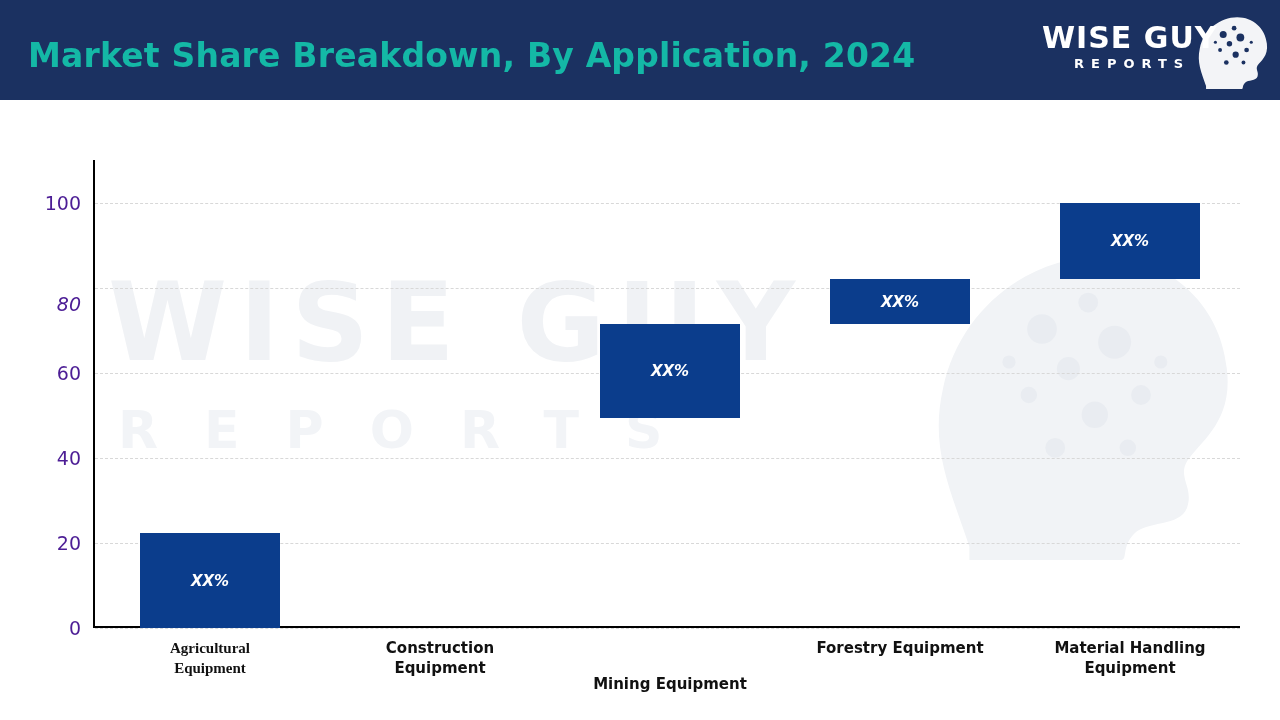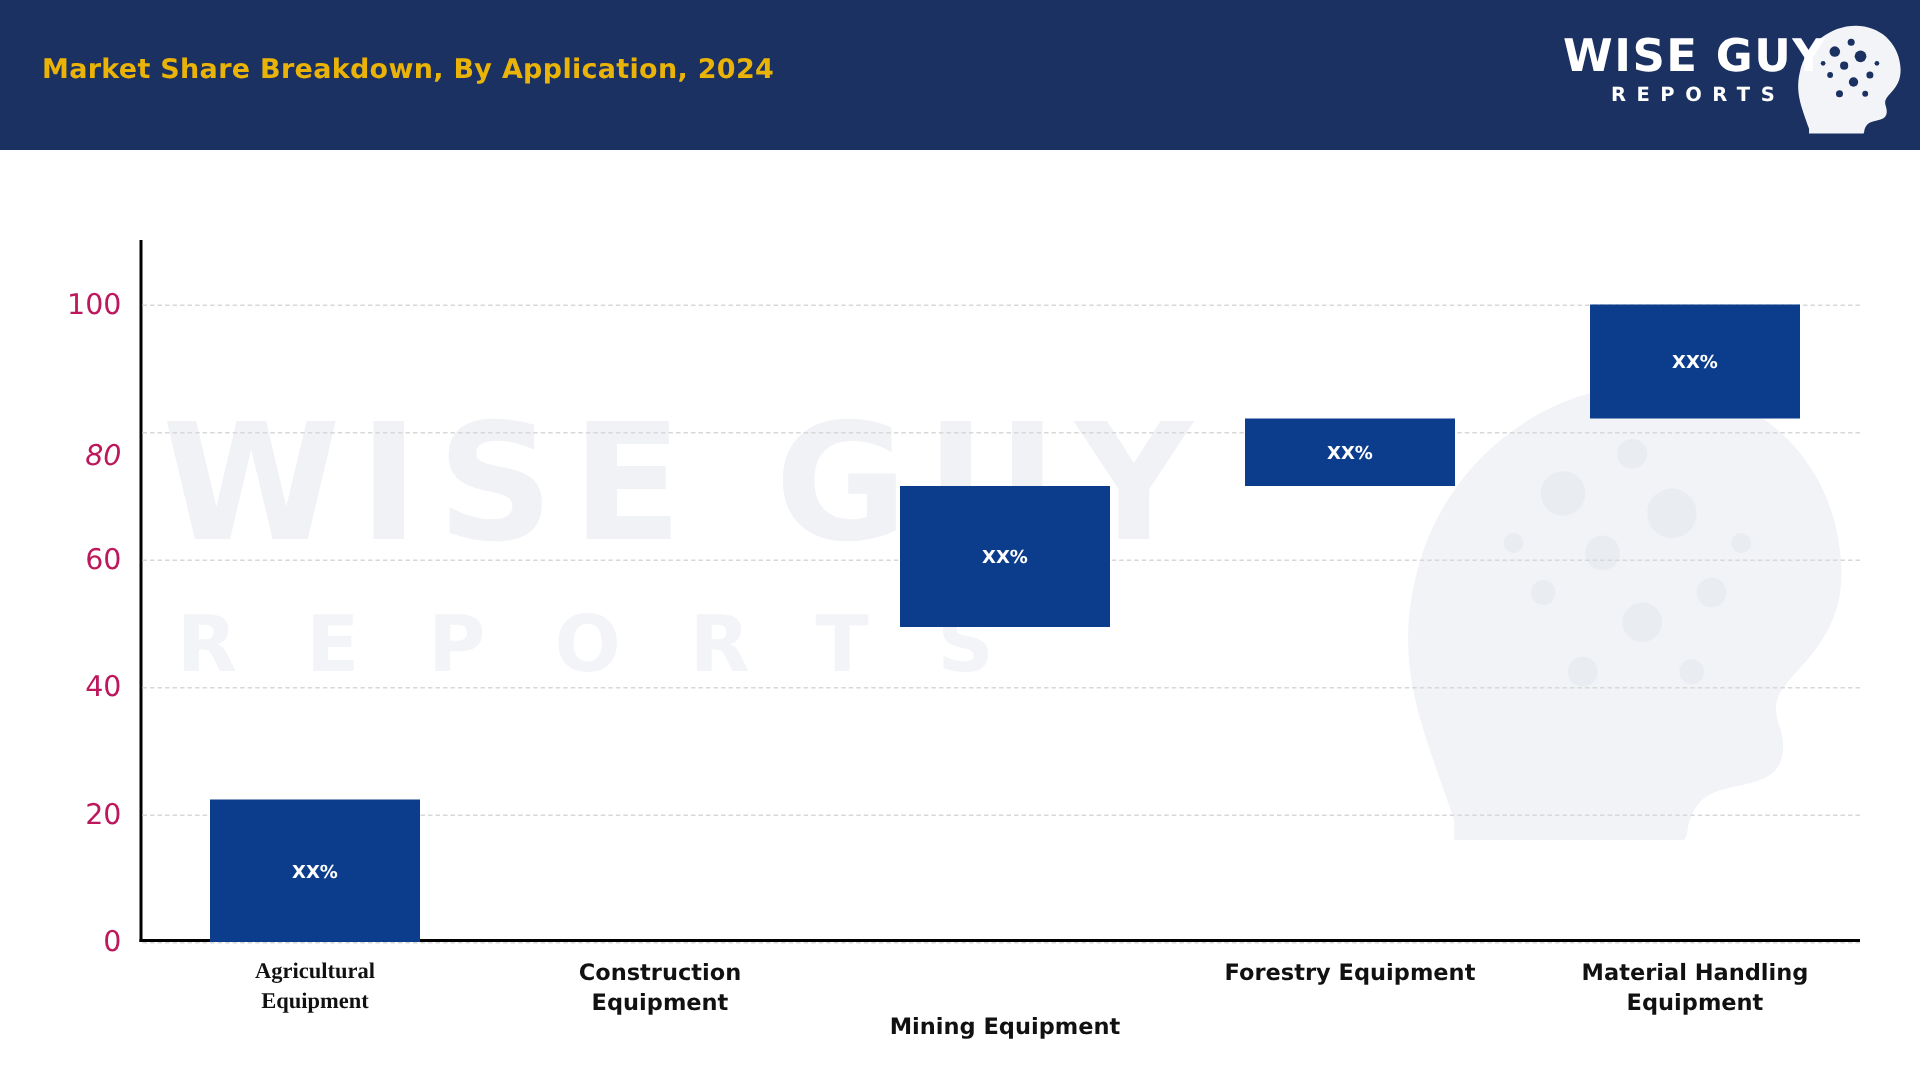--- a/index.html
+++ b/index.html
@@ -21,23 +21,23 @@
     left: 0; top: 0;
     width: 1280px;
     height: 100px;
     background: #1b3161;
     box-sizing: border-box;
   }
   .header-title {
     position: absolute;
     left: 28px;
     top: 36px;
-    font-size: 18px;
-    font-weight: bold;
-    color: #eab308;
+    font-size: 33px;
+    font-weight: bold;
+    color: #14b8a6;
     letter-spacing: 0.2px;
     white-space: nowrap;
   }
   .logo {
     position: absolute;
     right: 8px;
     top: 8px;
     width: 230px;
     height: 84px;
   }
@@ -145,42 +145,43 @@
     left: 2px;
     width: 1145px;
     height: 1px;
     border-top: 1px dashed #d8d8d8;
   }
   .ytick-label {
     position: absolute;
     right: 0;
     text-align: right;
     font-size: 19px;
-    color: #be185d;
+    color: #4c1d95;
     white-space: nowrap;
   }
   .ytick-wrap {
     position: absolute;
     left: -78px;
     width: 66px;
     height: 22px;
   }
 
   .bar {
     position: absolute;
     background: #0b3d8c;
     display: flex;
     align-items: center;
     justify-content: center;
   }
   .bar-label {
-    font-size: 12px;
+    font-size: 15px;
     font-weight: bold;
     color: #ffffff;
     white-space: nowrap;
+    font-style: italic;
   }
 
   .cat-label {
     position: absolute;
     text-align: center;
     font-size: 15px;
     font-weight: bold;
     color: #111111;
     line-height: 20px;
   }

